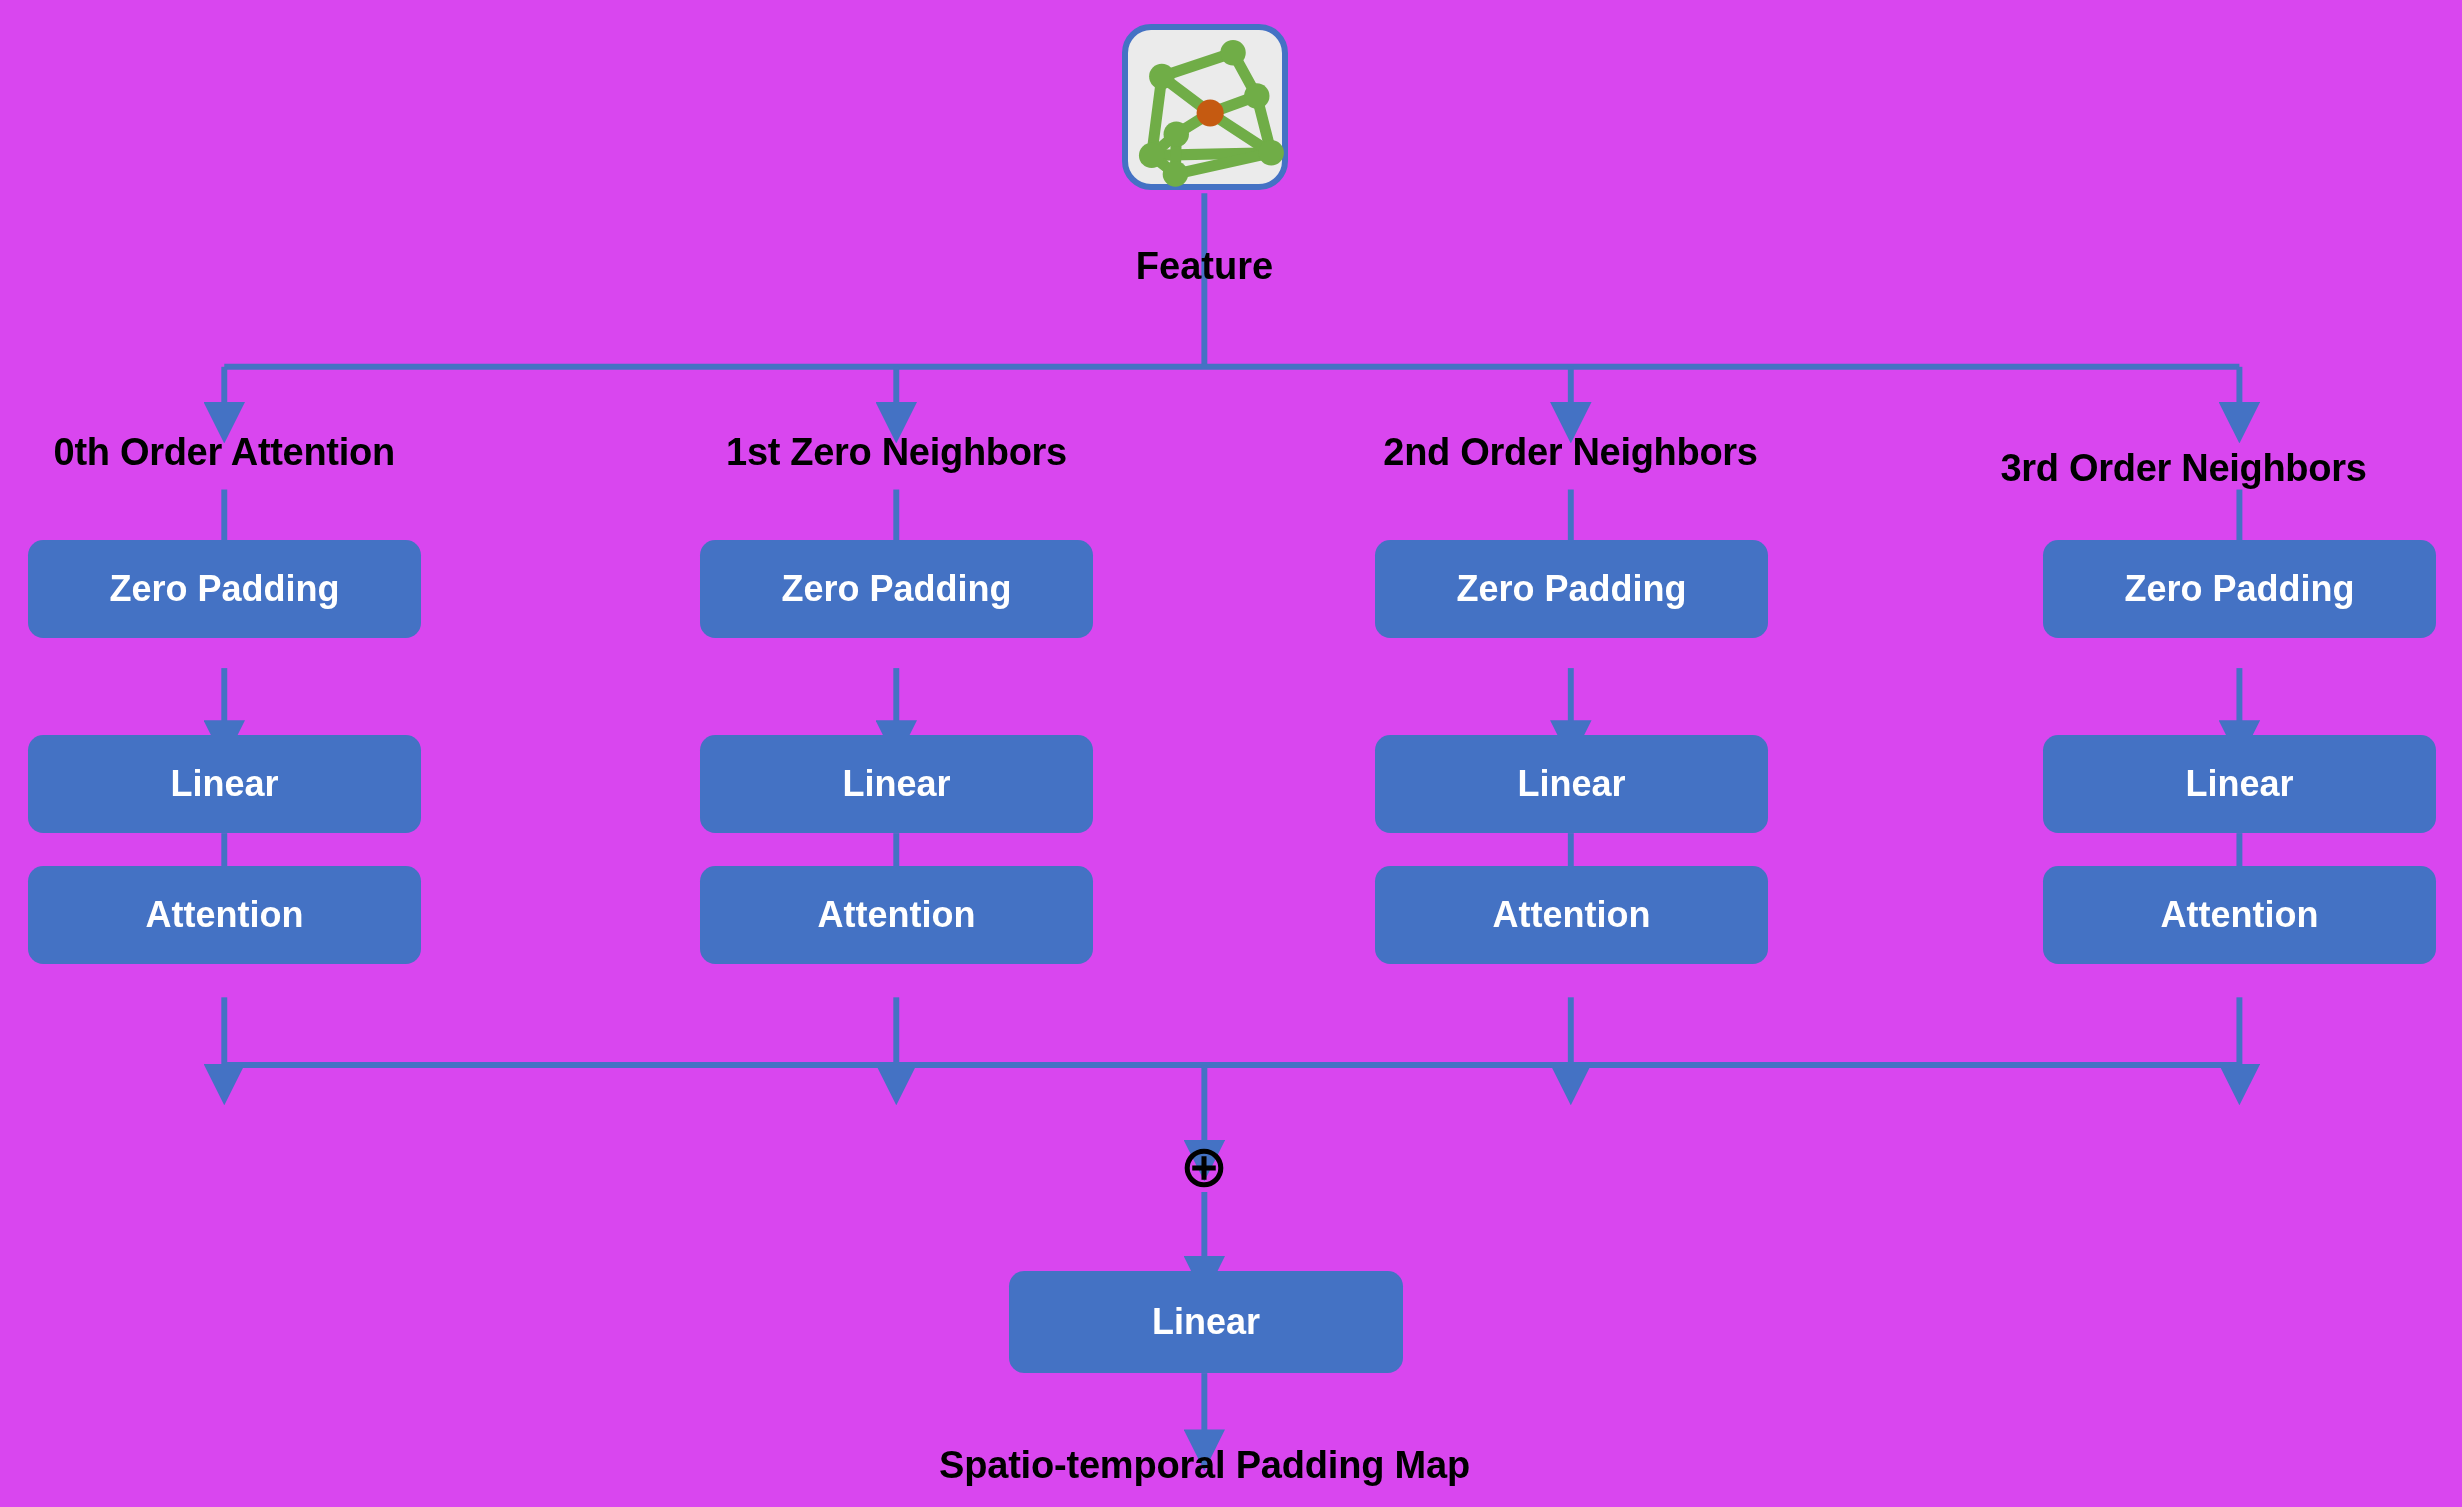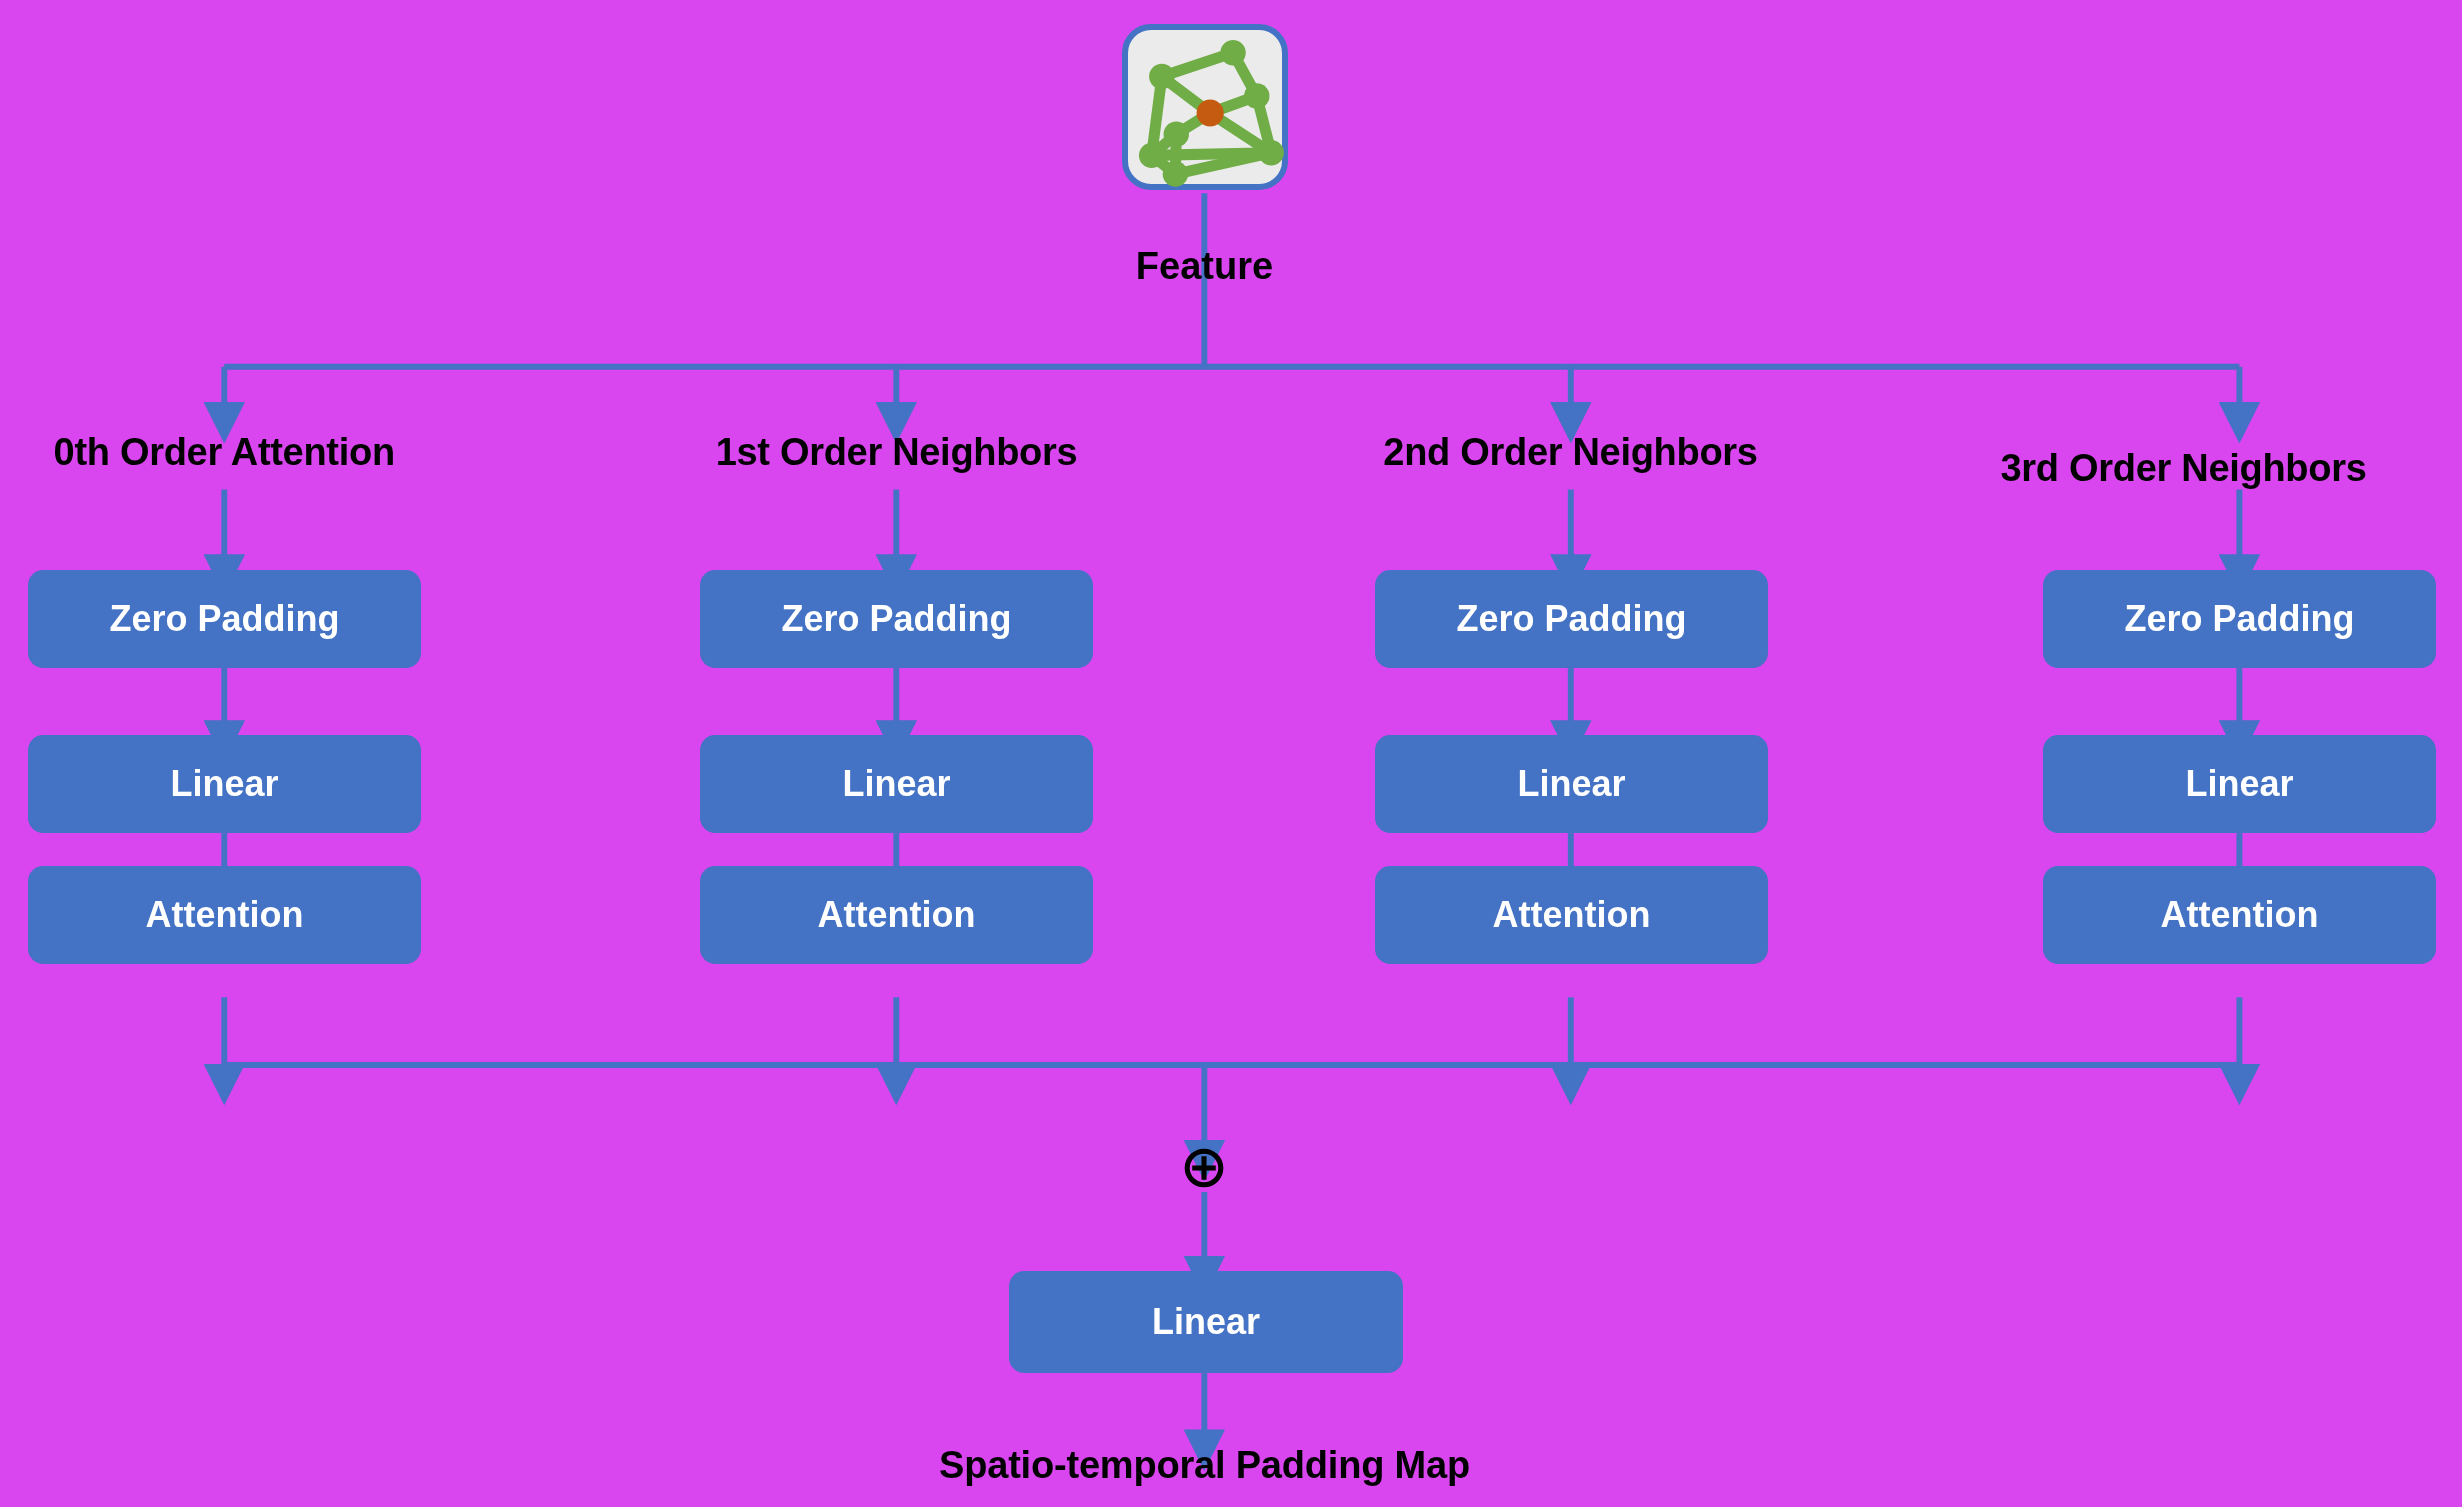--- a/index.html
+++ b/index.html
@@ -89,21 +89,21 @@
     color: #ffffff;
     font-weight: bold;
     font-size: 36px;
     display: flex;
     align-items: center;
     justify-content: center;
     box-sizing: border-box;
     white-space: nowrap;
     line-height: 1;
   }
-  .box-zero-padding { top: 570px; }
+  .box-zero-padding { top: 540px; }
   .box-linear       { top: 735px; }
   .box-attention    { top: 866px; }
 
   .box-final-linear {
     left: 1009px;
     top: 1271px;
     width: 394px;
     height: 102px;
   }
 
@@ -194,21 +194,21 @@
         <circle cx="64" cy="130" r="15"></circle>
         <circle cx="63" cy="177" r="15"></circle>
       </g>
       <circle cx="104" cy="105" r="16" fill="#c55a11"></circle>
     </svg>
   </div>
 
   <div class="caption caption-feature">Feature</div>
 
   <div class="order-label" style="left:12.7px; width:423px;">0th Order Attention</div>
-  <div class="order-label" style="left:685px; width:423px;">1st Order Neighbors</div>
+  <div class="order-label" style="left:685px; width:423px;">1st Zero Neighbors</div>
   <div class="order-label" style="left:1359px; width:423px;">2nd Order Neighbors</div>
   <div class="order-label" style="left:1972px; width:423px;margin-top:16px;">3rd Order Neighbors</div>
 
   <div class="node-box box-zero-padding" style="left:28px; width:393px;">Zero Padding</div>
   <div class="node-box box-linear" style="left:28px; width:393px;">Linear</div>
   <div class="node-box box-attention" style="left:28px; width:393px;">Attention</div>
 
   <div class="node-box box-zero-padding" style="left:700px; width:393px;">Zero Padding</div>
   <div class="node-box box-linear" style="left:700px; width:393px;">Linear</div>
   <div class="node-box box-attention" style="left:700px; width:393px;">Attention</div>

